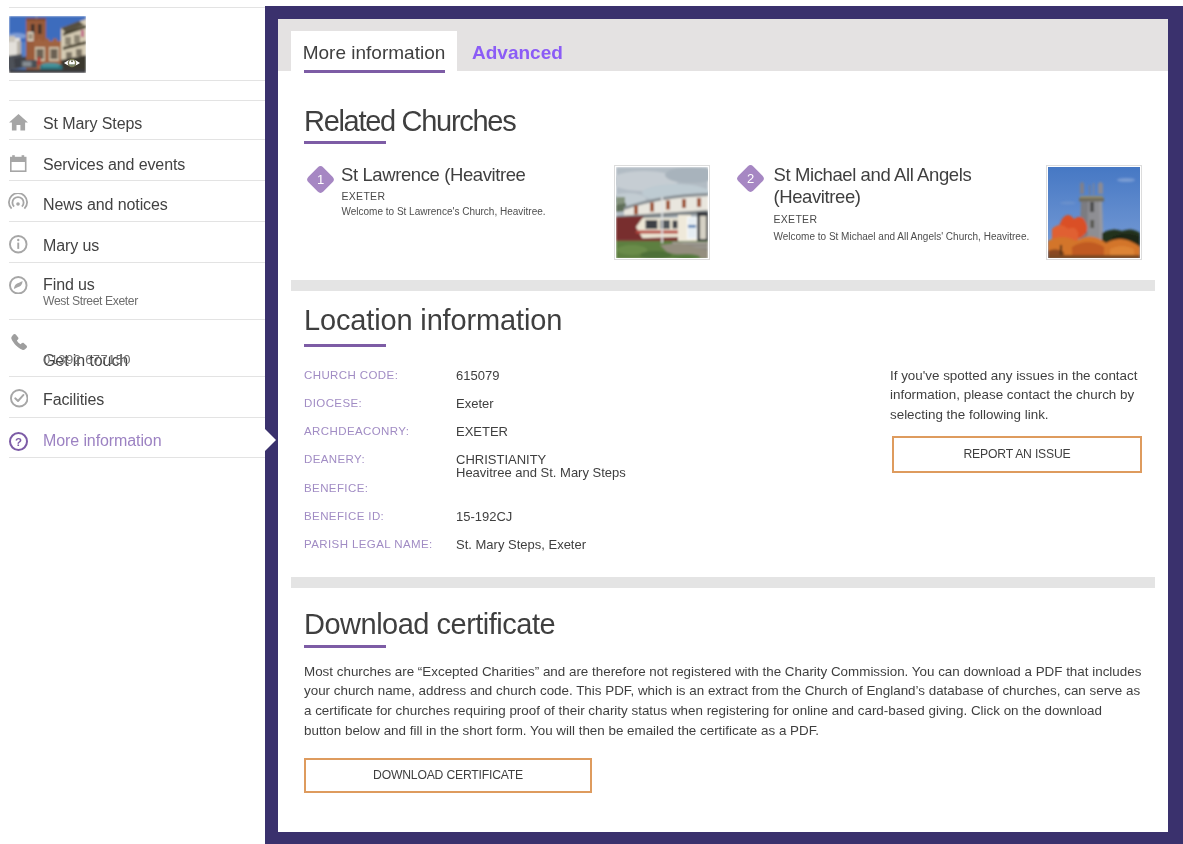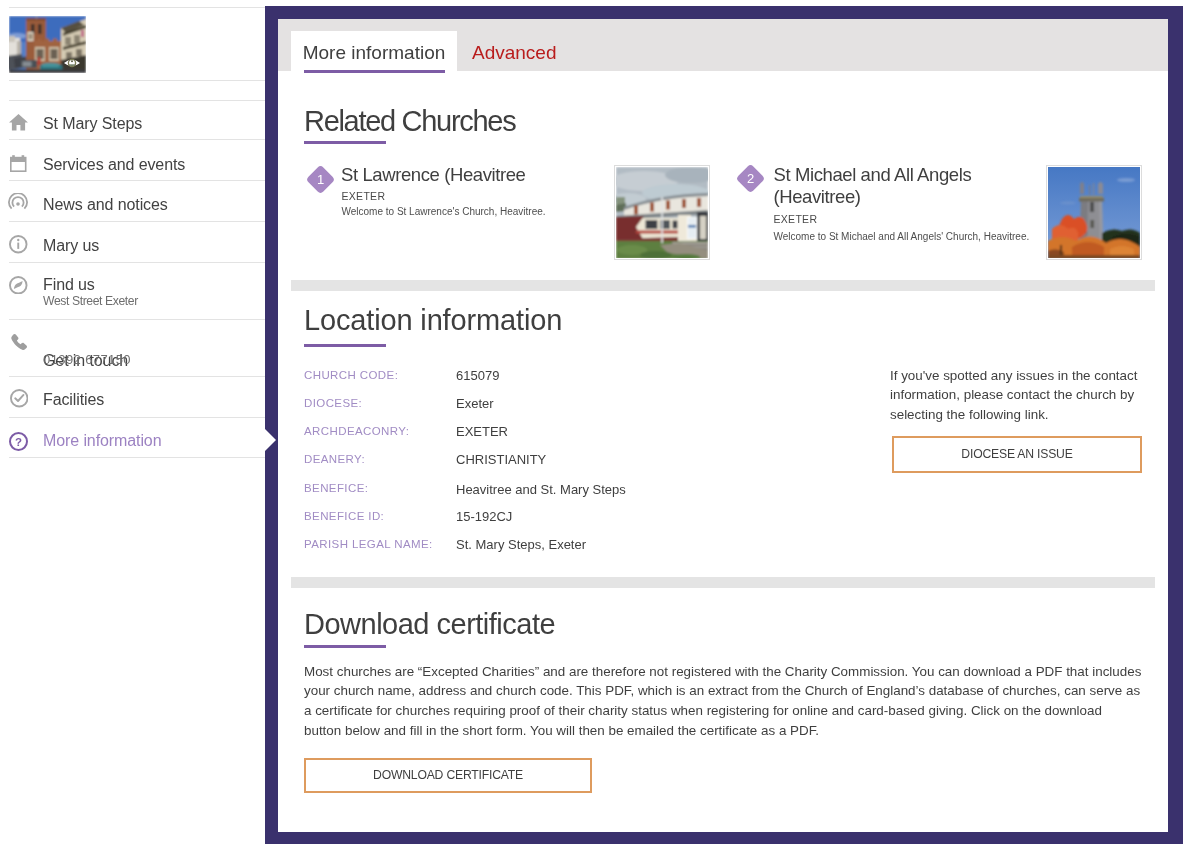--- a/index.html
+++ b/index.html
@@ -10,21 +10,21 @@
   .nav-ic { position:absolute; left:10px; width:18px; height:18px; }
   .nav-tx { position:absolute; left:43px; font-size:16px; color:#424242; letter-spacing:-0.1px; }
   .nav-sub { position:absolute; left:43px; font-size:11.5px; color:#6e6e6e; }
   
   #frame { position:absolute; left:265px; top:6px; width:918px; height:838px; background:#3a316d; }
   #inner { position:absolute; left:278px; top:19px; width:890px; height:813px; background:#fff; }
   #tabbar { position:absolute; left:278px; top:19px; width:890px; height:52px; background:#e4e2e2; }
   #tab1 { position:absolute; left:291px; top:31px; width:166px; height:40px; background:#fff; }
   #tab1 span { position:absolute; left:50%; transform:translateX(-50%); top:11px; font-size:19px; color:#3f3f3f; white-space:nowrap; }
   #tabunderline { position:absolute; left:304px; top:69.5px; width:141px; height:3px; background:#7d5ca5; }
-  #tab2 { position:absolute; left:472px; top:42px; font-size:19px; color:#b91c1c; }
+  #tab2 { position:absolute; left:472px; top:42px; font-size:19px; color:#8b5cf6;font-weight:bold; }
   .h2 { position:absolute; font-size:29px; color:#3f3f3f; white-space:nowrap; }
   .hrule { position:absolute; width:82px; height:2.5px; background:#7d5ca5; }
   .strip { position:absolute; left:291px; width:864px; height:11px; background:#e4e4e4; }
   
   .diamond { position:absolute; width:21px; height:21px; background:#a687c3; transform:rotate(45deg); border-radius:4px; }
   .diamond span { position:absolute; width:100%; text-align:center; top:3px; transform:rotate(-45deg); color:#fff; font-size:13px; }
   .ctitle { position:absolute; font-size:18.5px; color:#3f3f3f; line-height:22px; letter-spacing:-0.4px; }
   .cex { position:absolute; font-size:10.5px; color:#4a4a4a; letter-spacing:0.3px; }
   .cwel { position:absolute; font-size:10px; color:#4e4e4e; }
   .cimg { position:absolute; width:96px; height:95px; border:1px solid #dcdcdc; background:#fff; padding:1px; }
@@ -263,27 +263,27 @@
   <div class="hrule" style="left:304px; top:344px;"></div>
   <div class="lbl" style="top:368.5px;">CHURCH CODE:</div>
 <div class="val" style="top:367.5px;">615079</div>
   <div class="lbl" style="top:396.8px;">DIOCESE:</div>
 <div class="val" style="top:395.8px;">Exeter</div>
   <div class="lbl" style="top:425.1px;">ARCHDEACONRY:</div>
 <div class="val" style="top:424.1px;">EXETER</div>
   <div class="lbl" style="top:453.4px;">DEANERY:</div>
 <div class="val" style="top:452.4px;">CHRISTIANITY</div>
   <div class="lbl" style="top:481.7px;">BENEFICE:</div>
-<div class="val" style="top:482px;">Heavitree and St. Mary Steps</div>
+<div class="val" style="top:465px;">Heavitree and St. Mary Steps</div>
   <div class="lbl" style="top:510px;">BENEFICE ID:</div>
 <div class="val" style="top:509px;">15-192CJ</div>
   <div class="lbl" style="top:538.3px;">PARISH LEGAL NAME:</div>
 <div class="val" style="top:537.3px;">St. Mary Steps, Exeter</div>
   <div class="rtext" style="top:366px;">If you've spotted any issues in the contact<br>information, please contact the church by<br>selecting the following link.</div>
-  <div class="btn" style="left:892px; top:436px; width:250px; height:36.5px; line-height:33px;">DIOCESE AN ISSUE</div>
+  <div class="btn" style="left:892px; top:436px; width:250px; height:36.5px; line-height:33px;">REPORT AN ISSUE</div>
 
   <div class="strip" style="top:577px;"></div>
 
   <div class="h2" style="left:304px; top:608px; letter-spacing:-0.5px;">Download certificate</div>
   <div class="hrule" style="left:304px; top:645px;"></div>
   <div class="para" style="top:661.5px; white-space:nowrap;">Most churches are “Excepted Charities” and are therefore not registered with the Charity Commission. You can download a PDF that includes<br>your church name, address and church code. This PDF, which is an extract from the Church of England’s database of churches, can serve as<br>a certificate for churches requiring proof of their charity status when registering for online and card-based giving. Click on the download<br>button below and fill in the short form. You will then be emailed the certificate as a PDF.</div>
   <div class="btn" style="left:304px; top:758px; width:288px; height:35px; line-height:31px;">DOWNLOAD CERTIFICATE</div>
 
   <div id="notch"></div>
 

